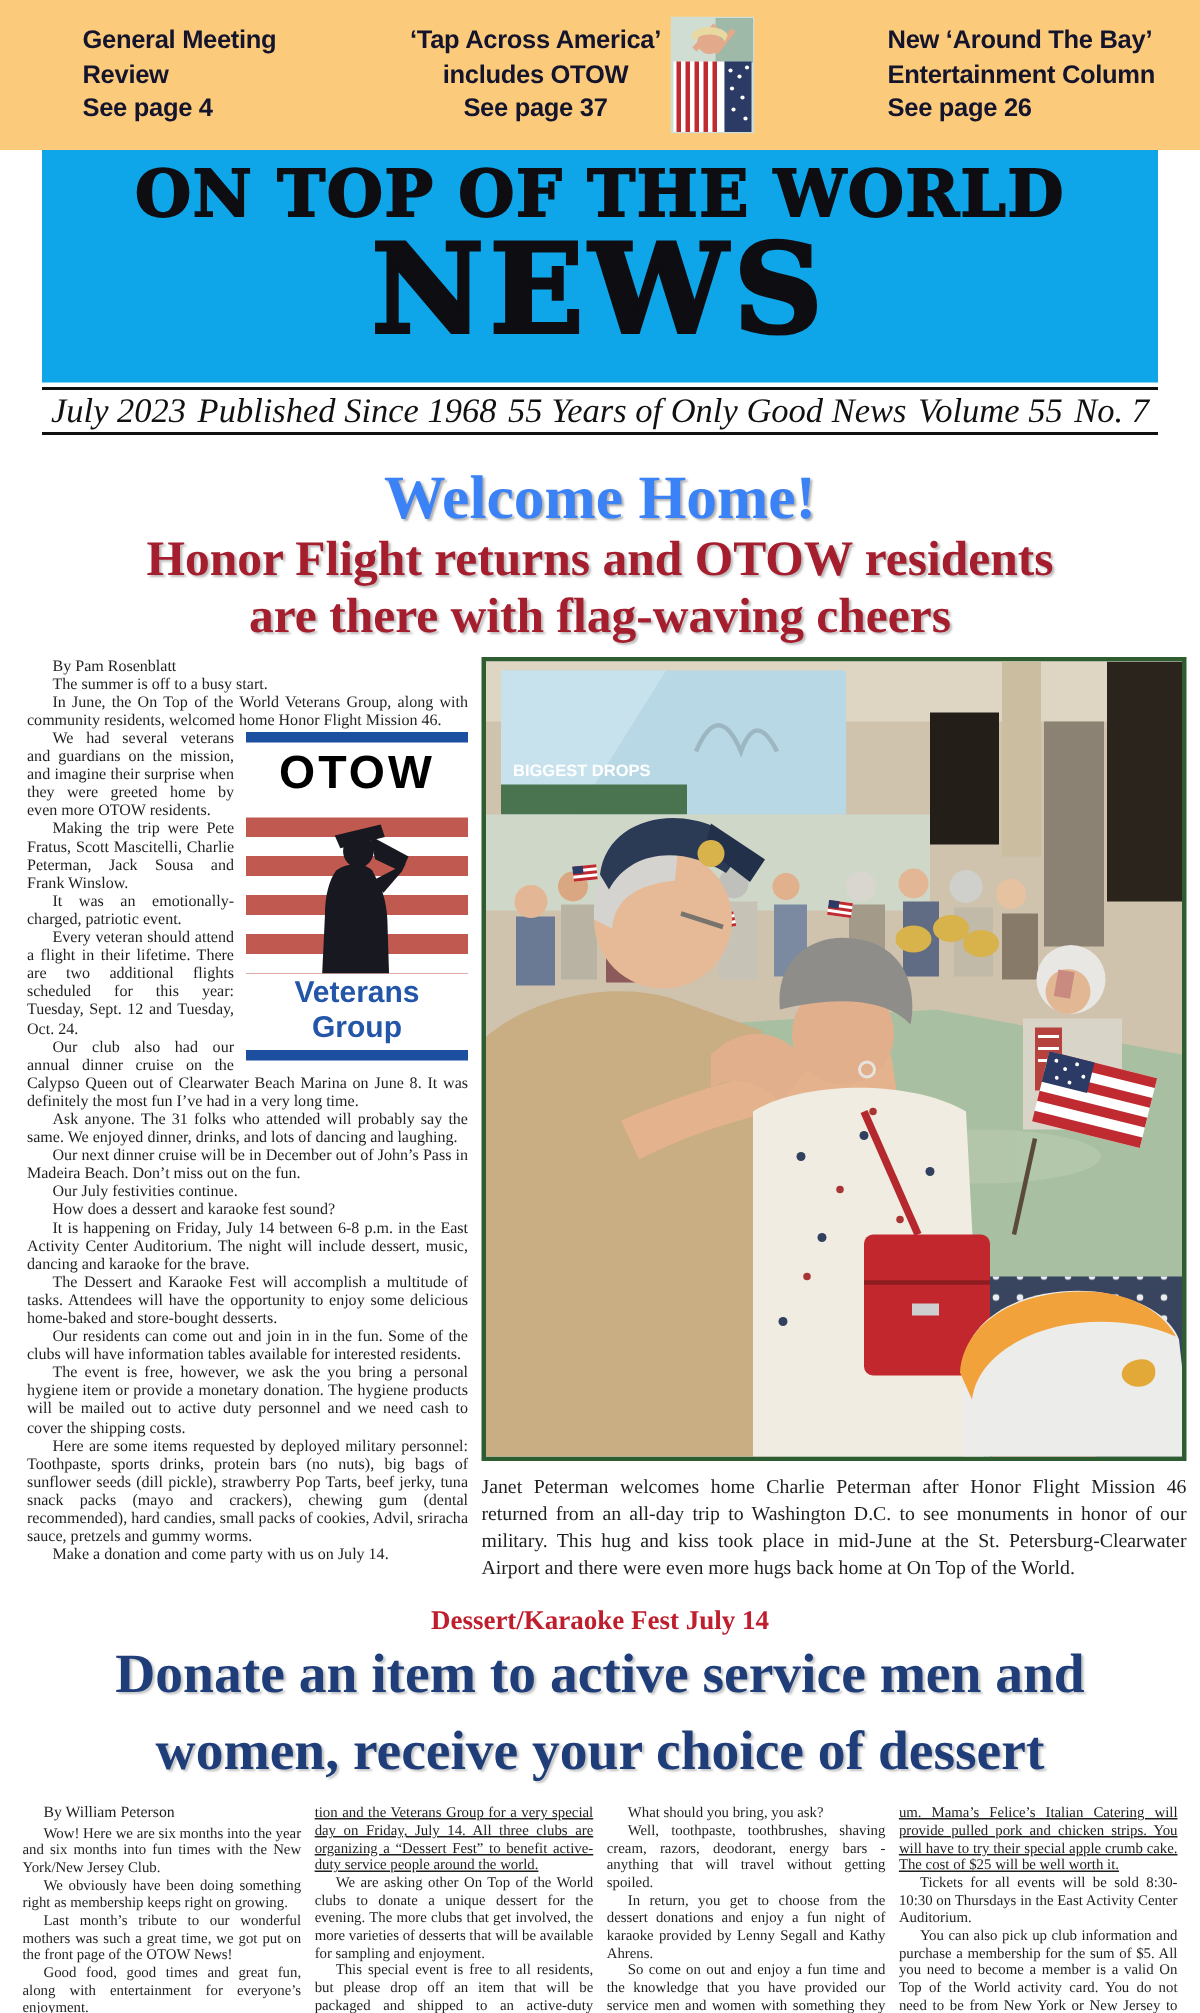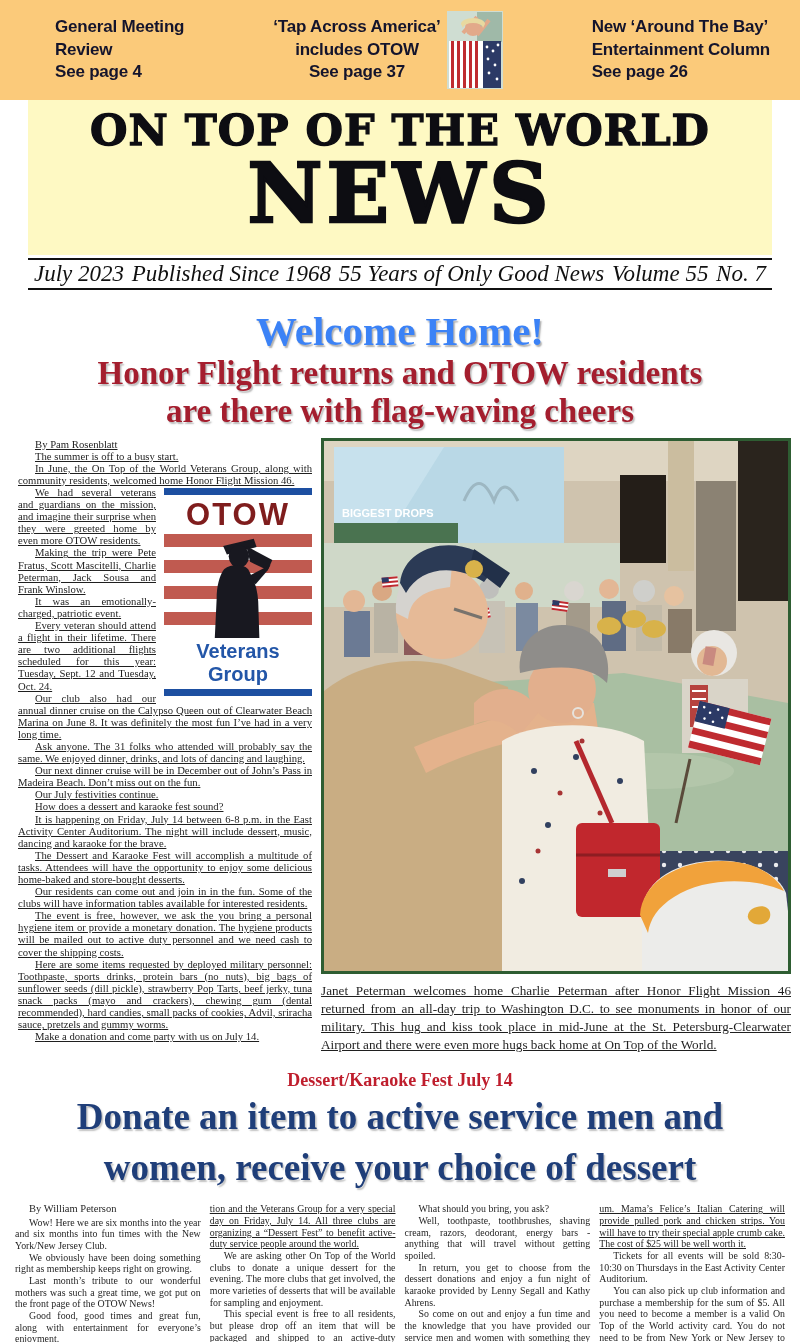--- a/index.html
+++ b/index.html
@@ -9,56 +9,56 @@
   
   .banner{height:100px;background:#fbca7a;display:flex;align-items:center;
           justify-content:space-between;padding:0 30px 0 55px;box-sizing:border-box;}
   .teaser{font-family:"Liberation Sans",sans-serif;font-weight:bold;font-size:17px;
           line-height:1.32;color:#14142c;letter-spacing:-0.2px;}
   .teaser .tl{display:block;}
   .teaser.center{text-align:center;}
   .banner-photo{width:56px;height:78px;flex:0 0 auto;margin-left:6px;}
 
   
-  .masthead{margin:0 28px;height:155px;background:#fef9c3;text-align:center;
+  .masthead{margin:0 28px;height:155px;background:#0ea5e9;text-align:center;
             padding-top:8px;box-sizing:border-box;}
   .mh1{font-family:"DejaVu Serif",serif;font-weight:bold;font-size:43px;line-height:1.05;
        color:#0d0d12;letter-spacing:1px;-webkit-text-stroke:1.3px #0d0d12;}
   .mh2{font-family:"DejaVu Serif",serif;font-weight:bold;font-size:82px;line-height:0.98;
        color:#0d0d12;letter-spacing:4px;-webkit-text-stroke:2.5px #0d0d12;}
 
   
   .dateline{margin:3px 28px 0 28px;border-top:2px solid #111;border-bottom:2px solid #111;
             display:flex;justify-content:space-between;align-items:center;
             padding:1px 6px;font-style:italic;font-size:23px;color:#111;}
 
   
   .kicker{margin-top:19px;text-align:center;font-weight:bold;font-size:41px;line-height:1.1;
           color:#3b82f6;text-shadow:1.5px 1.5px 1.5px rgba(110,110,110,.55);}
   .headline-red{text-align:center;font-weight:bold;font-size:33px;line-height:1.16;
           color:#a41e2e;text-shadow:1.5px 1.5px 1.5px rgba(120,120,120,.5);}
 
   
   .story1{display:flex;gap:9px;padding:0 18px;margin-top:7px;height:630px;overflow:hidden;}
-  .s1-left{width:294px;flex:0 0 auto;text-decoration:underline;}
+  .s1-left{width:294px;flex:0 0 auto;}
   .s1-right{width:470px;flex:0 0 auto;}
   .byline{text-align:center;font-size:12.5px;margin:0 0 2px 0;}
   .s1-left p{margin:0;text-indent:17px;text-align:justify;font-size:10.7px;line-height:1.13;}
   .vg-logo{float:right;width:148px;margin:2px 0 5px 8px;background:#fff;}
   .vg-bar{height:7px;background:#1d4fa1;}
   .vg-otow{text-align:center;font-family:"Liberation Sans",sans-serif;font-weight:bold;
-           font-size:31px;letter-spacing:2px;color:#7f1d1d;line-height:1.1;margin:3px 0 2px;}
+           font-size:31px;letter-spacing:2px;color:#000000;line-height:1.1;margin:3px 0 13px;}
   .vg-stripes{height:104px;position:relative;
       background:repeating-linear-gradient(180deg,#c05a50 0 13px,#ffffff 13px 26px);}
   .vg-soldier{position:absolute;left:50%;top:0;transform:translateX(-50%);height:104px;}
   .vg-name{text-align:center;font-family:"Liberation Sans",sans-serif;font-weight:bold;
            font-size:20px;color:#2356a8;margin:2px 0 3px;}
   .photo-frame{width:464px;height:530px;border:3px solid #2e5d32;}
   .photo-frame svg{display:block;}
-  .caption{margin-top:8px;font-size:13.2px;line-height:1.38;text-align:justify;text-decoration:underline;}
+  .caption{margin-top:8px;font-size:13.2px;line-height:1.38;text-align:justify;}
 
   
   .s2-kicker{margin-top:2px;text-align:center;font-weight:bold;font-size:18px;color:#bf1e2d;}
   .s2-headline{text-align:center;font-weight:bold;font-size:37px;line-height:1.4;
                color:#1f3e79;text-shadow:1.5px 1.5px 1.5px rgba(120,120,120,.45);}
   .s2-cols{display:flex;gap:9px;padding:0 15px;margin-top:9px;height:152px;overflow:hidden;}
   .s2col{flex:1 1 0;}
   .s2col p{margin:0;text-indent:14px;text-align:justify;font-size:9.9px;line-height:1.18;}
   .s2col p.noindent{text-indent:0;text-decoration:underline;}
   .s2col .byline{font-size:10.5px;margin-bottom:1px;}

